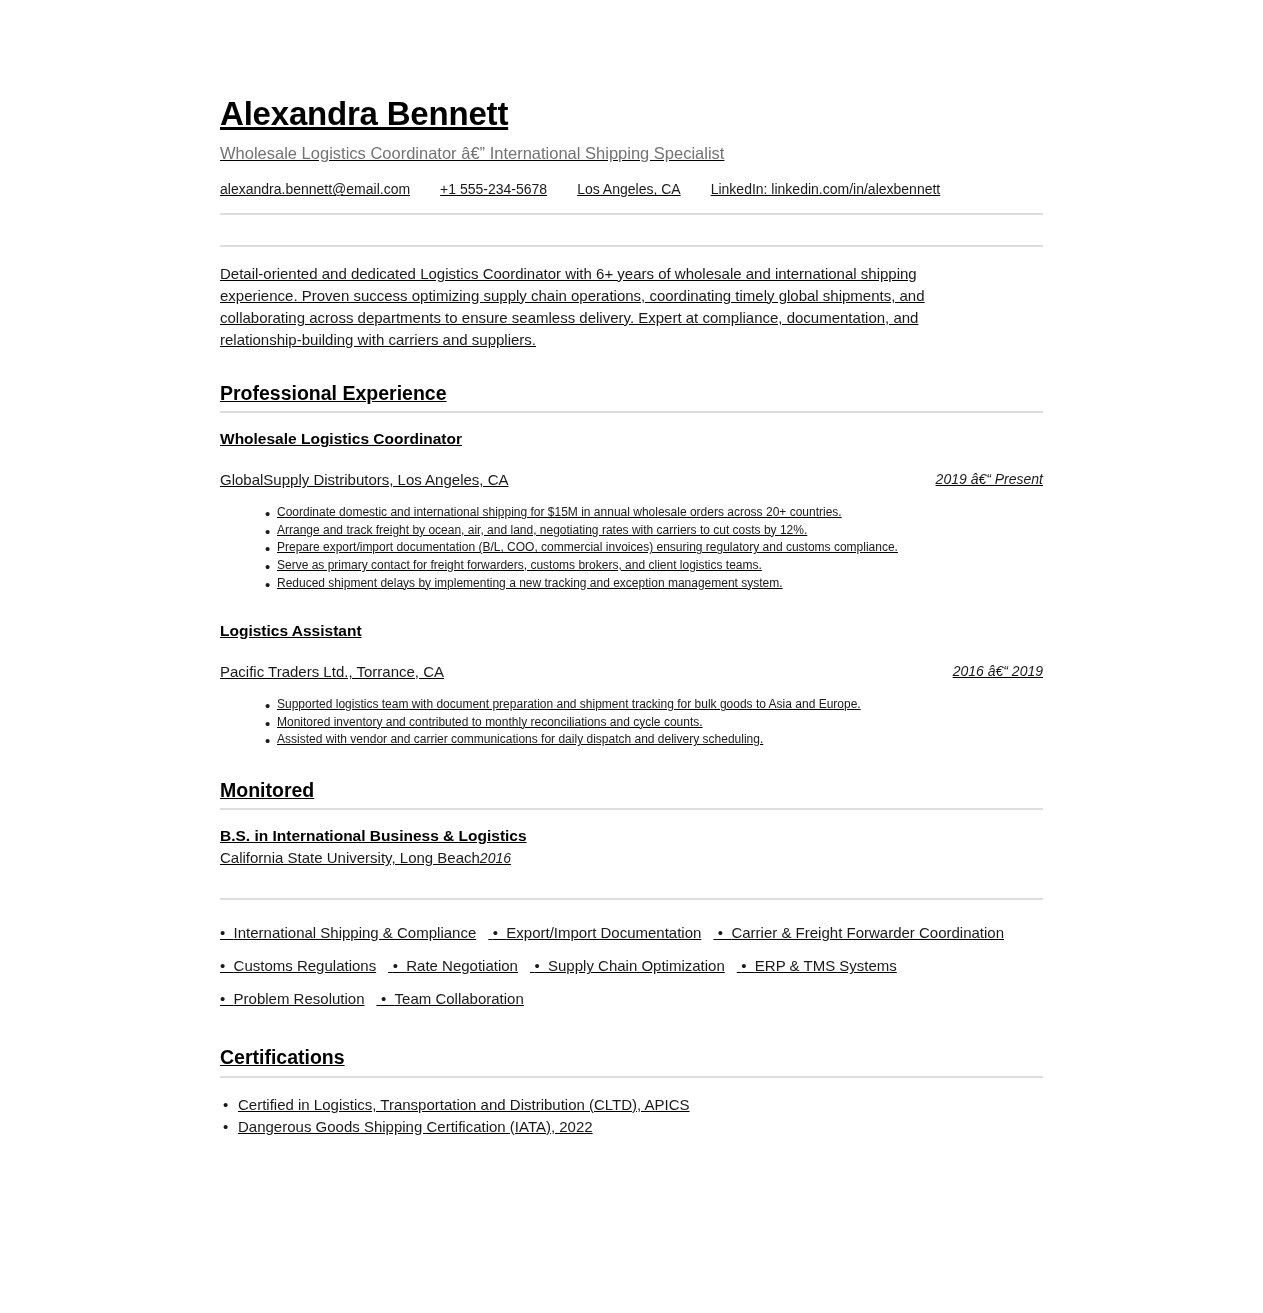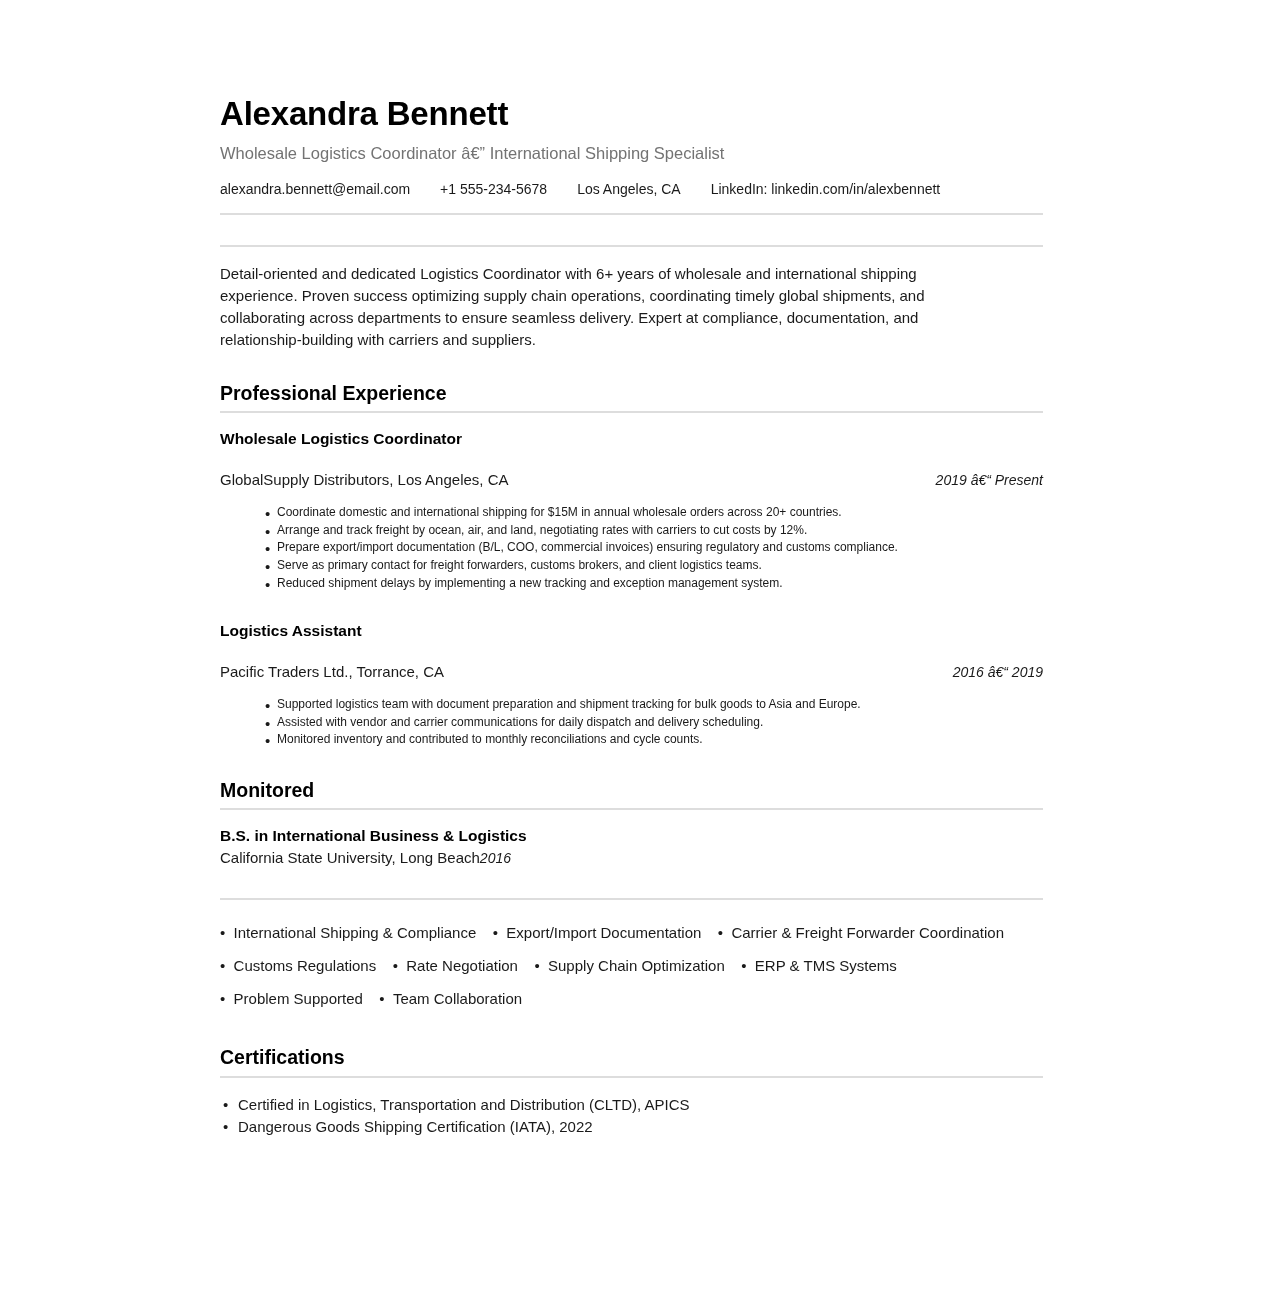--- a/index.html
+++ b/index.html
@@ -14,20 +14,21 @@
     color: #000000;
     -webkit-font-smoothing: antialiased;
   }
 
   .page {
     position: relative;
     width: 1263px;
     height: 984px;
     box-sizing: border-box;
     padding: 96px 220px 0 220px;
+    text-decoration: underline;
   }
 
   .resume {
     width: 823px;
   }
 
   
   .name {
     font-size: 33px;
     font-weight: bold;
@@ -104,21 +105,21 @@
   .job-title {
     font-size: 15.5px;
     font-weight: bold;
     line-height: 1.35;
     margin: 0 0 1px 0;
     color: #000;
   }
   .job-meta {
     display: flex;
     justify-content: space-between;
-    align-items: center;
+    align-items: flex-start;
     font-size: 15px;
     line-height: 1.35;
     color: #1a1a1a;
     margin-top: 20px;
   }
   .job-org { }
   .job-dates {
     font-style: italic;
     font-size: 14px;
     white-space: nowrap;
@@ -256,22 +257,22 @@
         </div>
 
         <div class="job">
           <div class="job-title">Logistics Assistant</div>
           <div class="job-meta">
             <span class="job-org">Pacific Traders Ltd., Torrance, CA</span>
             <span class="job-dates">2016 â€“ 2019</span>
           </div>
           <ul class="bullets">
             <li>Supported logistics team with document preparation and shipment tracking for bulk goods to Asia and Europe.</li>
+            <li>Monitored inventory and contributed to monthly reconciliations and cycle counts.</li>
             <li>Assisted with vendor and carrier communications for daily dispatch and delivery scheduling.</li>
-            <li>Monitored inventory and contributed to monthly reconciliations and cycle counts.</li>
           </ul>
         </div>
 
       </div>
     </section>
 
     <section class="section">
       <h2 class="section-title">Monitored</h2>
       <hr class="section-rule">
       <div class="section-body">
@@ -289,21 +290,21 @@
       <hr class="section-rule">
       <div class="section-body">
         <ul class="skills">
           <li>International Shipping &amp; Compliance</li>
           <li>Export/Import Documentation</li>
           <li>Carrier &amp; Freight Forwarder Coordination</li>
           <li>Customs Regulations</li>
           <li>Rate Negotiation</li>
           <li>Supply Chain Optimization</li>
           <li>ERP &amp; TMS Systems</li>
-          <li>Problem Supported</li>
+          <li>Problem Resolution</li>
           <li>Team Collaboration</li>
         </ul>
       </div>
     </section>
 
     <section class="section">
       <h2 class="section-title">Certifications</h2>
       <hr class="section-rule">
       <div class="section-body">
         <ul class="certs">

